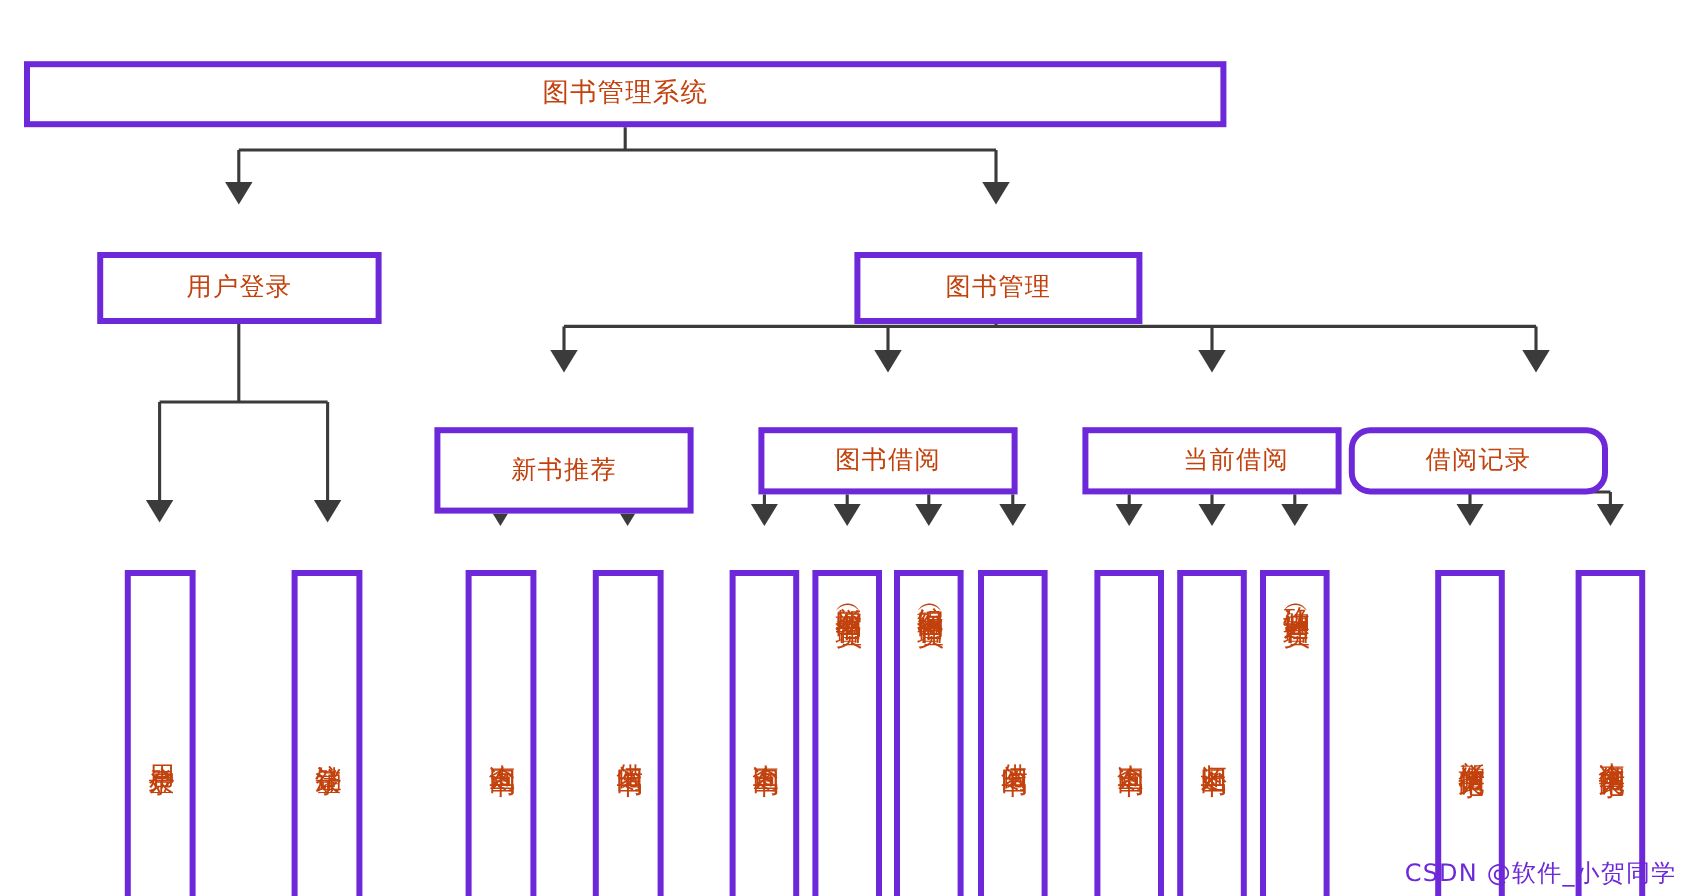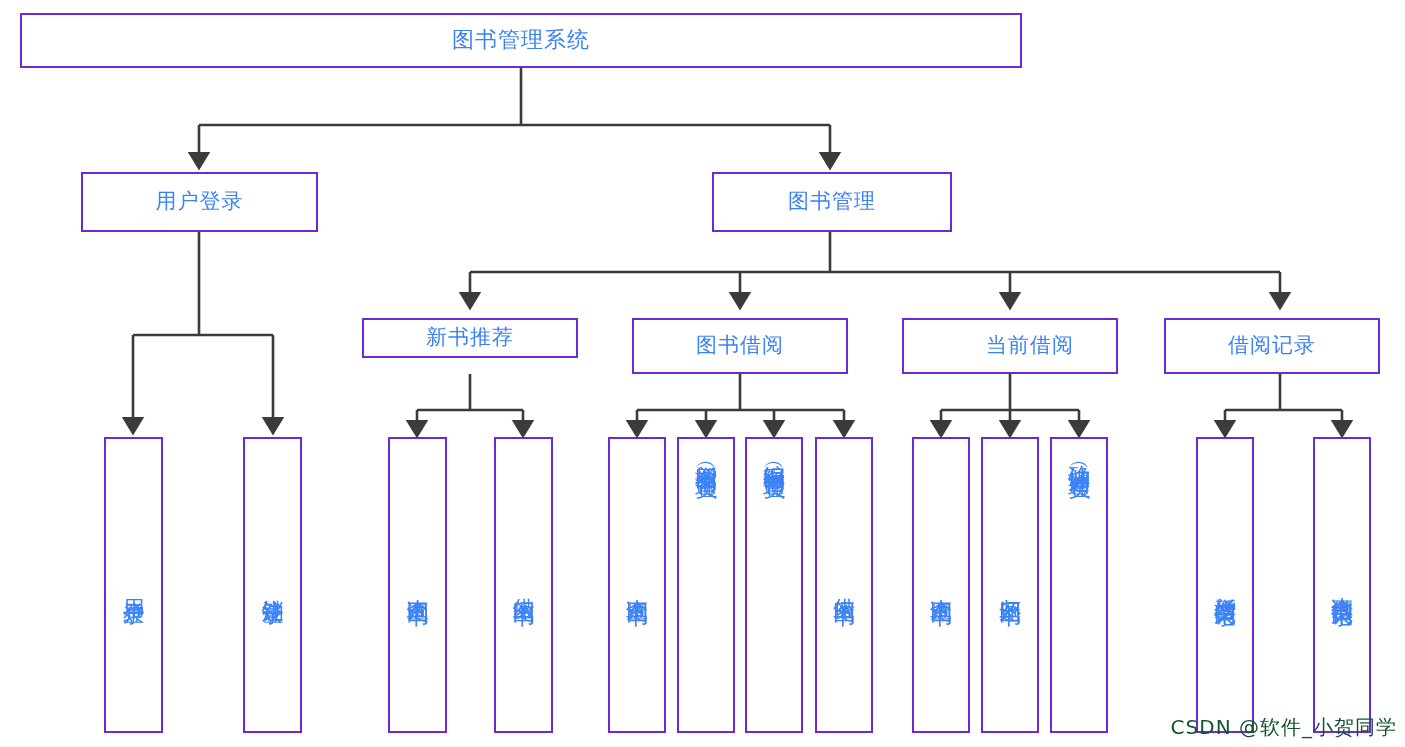--- a/index.html
+++ b/index.html
@@ -10,25 +10,26 @@
     overflow:hidden;
     position:relative;
   }
   #canvas{position:absolute;left:0;top:0;width:1405px;height:747px;}
   svg.links{position:absolute;left:0;top:0;width:1405px;height:747px;pointer-events:none;}
 
   .node{
     position:absolute;
     box-sizing:border-box;
     background:#ffffff;
-    border:2px solid #6d28d9;
+    border:5px solid #6d28d9;
     display:flex;
     align-items:center;
     justify-content:center;
-    color:#3b82f6;
+    color:#c2410c;
+    margin-top:38px;
   }
   .node .lbl{
     display:block;
     text-align:center;
     line-height:1.22;
     white-space:nowrap;
   }
   
   .node.h .lbl{
     font-size:21px;
@@ -52,21 +53,21 @@
   }
   
   .node.v.top{align-items:flex-start;}
   .node.v.top .lbl{margin-top:2px;}
 
   .watermark{
     position:absolute;
     right:8px;
     bottom:6px;
     font-size:20px;
-    color:#14532d;
+    color:#6d28d9;
     letter-spacing:1px;
     white-space:nowrap;
     font-family:"DejaVu Sans","Liberation Sans",sans-serif;
   }
 </style>
 </head>
 <body>
 
 <div id="canvas">
 
@@ -124,30 +125,30 @@
     <span class="lbl">图书管理系统</span>
   </div>
 
   <div class="node h" style="left:81px;top:172px;width:237px;height:60px;">
     <span class="lbl">用户登录</span>
   </div>
   <div class="node h" style="left:712px;top:172px;width:240px;height:60px;">
     <span class="lbl">图书管理</span>
   </div>
 
-  <div class="node h" style="left:362px;top:318px;width:216px;height:40px;">
+  <div class="node h" style="left:362px;top:318px;width:216px;height:72px;">
     <span class="lbl">新书推荐</span>
   </div>
   <div class="node h" style="left:632px;top:318px;width:216px;height:56px;justify-content:center;">
     <span class="lbl">图书借阅</span>
   </div>
   <div class="node h" style="left:902px;top:318px;width:216px;height:56px;padding-left:40px;">
     <span class="lbl">当前借阅</span>
   </div>
-  <div class="node h" style="left:1164px;top:318px;width:216px;height:56px;">
+  <div class="node h" style="left:1124px;top:318px;width:216px;height:56px;border-radius:18px;">
     <span class="lbl">借阅记录</span>
   </div>
 
   <div class="node v" style="left:104px;top:437px;width:59px;height:296px;">
     <span class="lbl">用户登录</span>
   </div>
   <div class="node v" style="left:243px;top:437px;width:59px;height:296px;">
     <span class="lbl">注销登录</span>
   </div>
 

